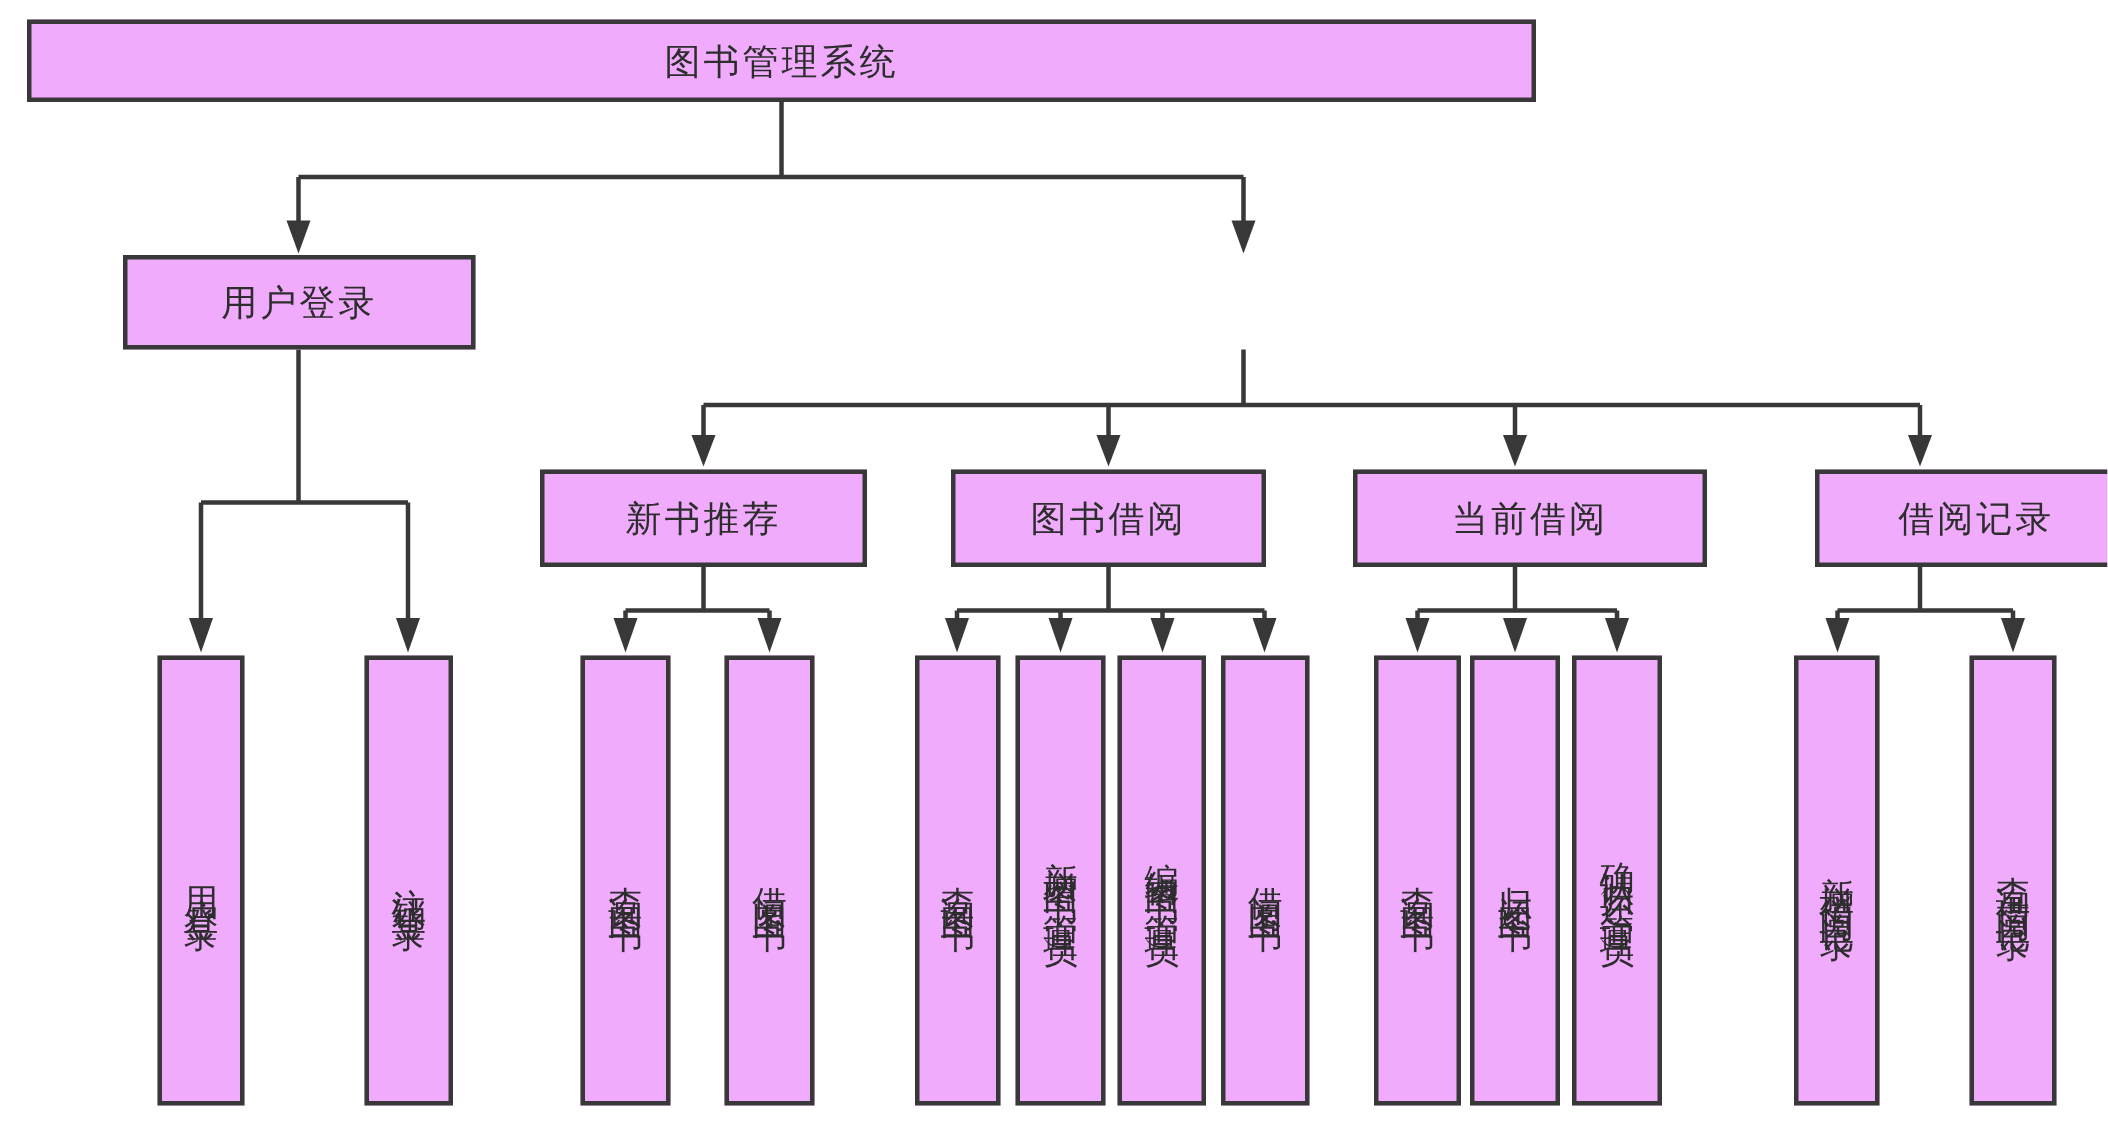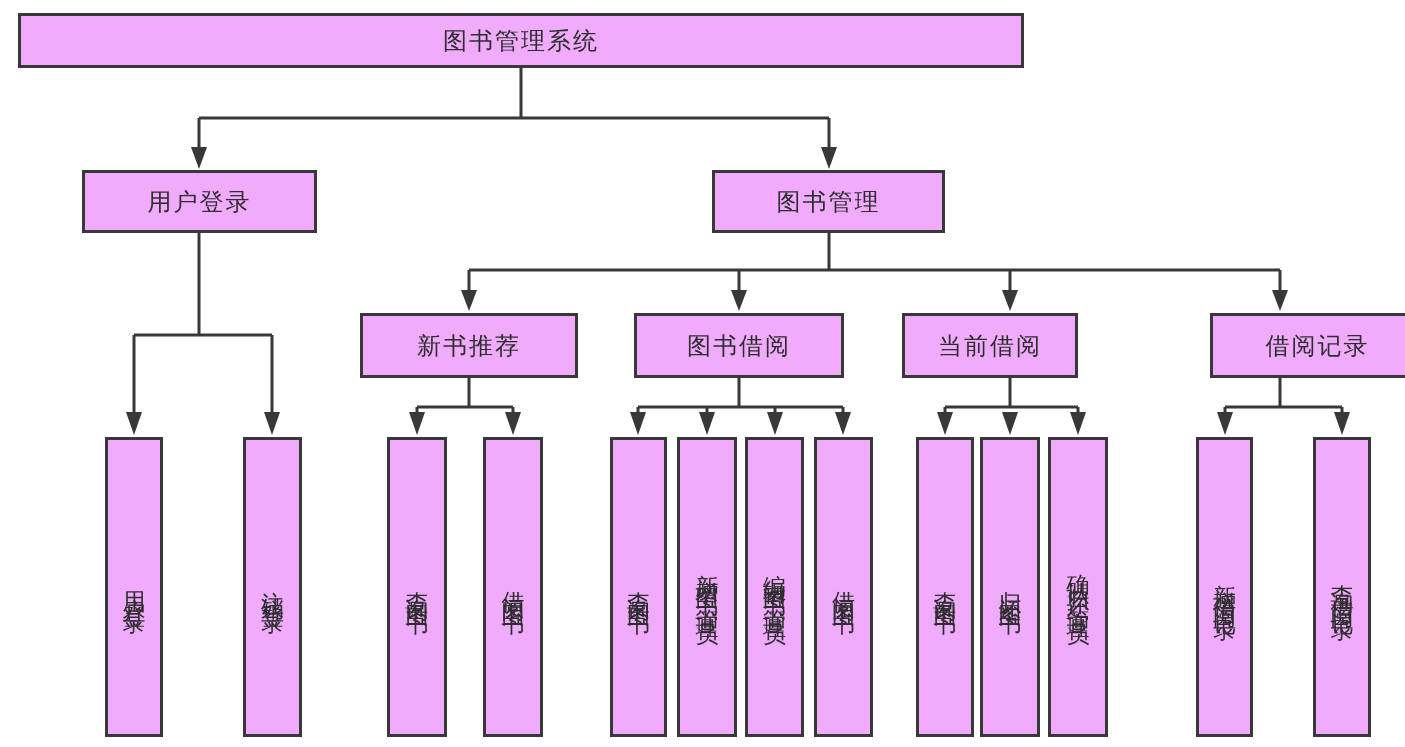--- a/index.html
+++ b/index.html
@@ -104,31 +104,28 @@
     </g>
   </svg>
 
   <div class="box" style="left:18px;top:13px;width:1006px;height:55px;">
     <span class="hlabel">图书管理系统</span>
   </div>
 
   <div class="box" style="left:82px;top:170px;width:235px;height:63px;">
     <span class="hlabel">用户登录</span>
   </div>
-  <div class="box" style="left:712px;top:170px;width:233px;height:63px;">
-    <span class="hlabel">图书管理</span>
-  </div>
 
   <div class="box" style="left:634px;top:313px;width:210px;height:65px;">
     <span class="hlabel">图书借阅</span>
   </div>
   <div class="box" style="left:360px;top:313px;width:218px;height:65px;">
     <span class="hlabel">新书推荐</span>
   </div>
-  <div class="box" style="left:902px;top:313px;width:176px;height:65px;">
+  <div class="box" style="left:902px;top:313px;width:236px;height:65px;">
     <span class="hlabel">当前借阅</span>
   </div>
   <div class="box" style="left:1210px;top:313px;width:215px;height:65px;">
     <span class="hlabel">借阅记录</span>
   </div>
 
   <div class="box leaf" style="left:105px;top:437px;width:58px;height:300px;">
     <span class="vlabel">用户登录</span>
   </div>
   <div class="box leaf" style="left:243px;top:437px;width:59px;height:300px;">

